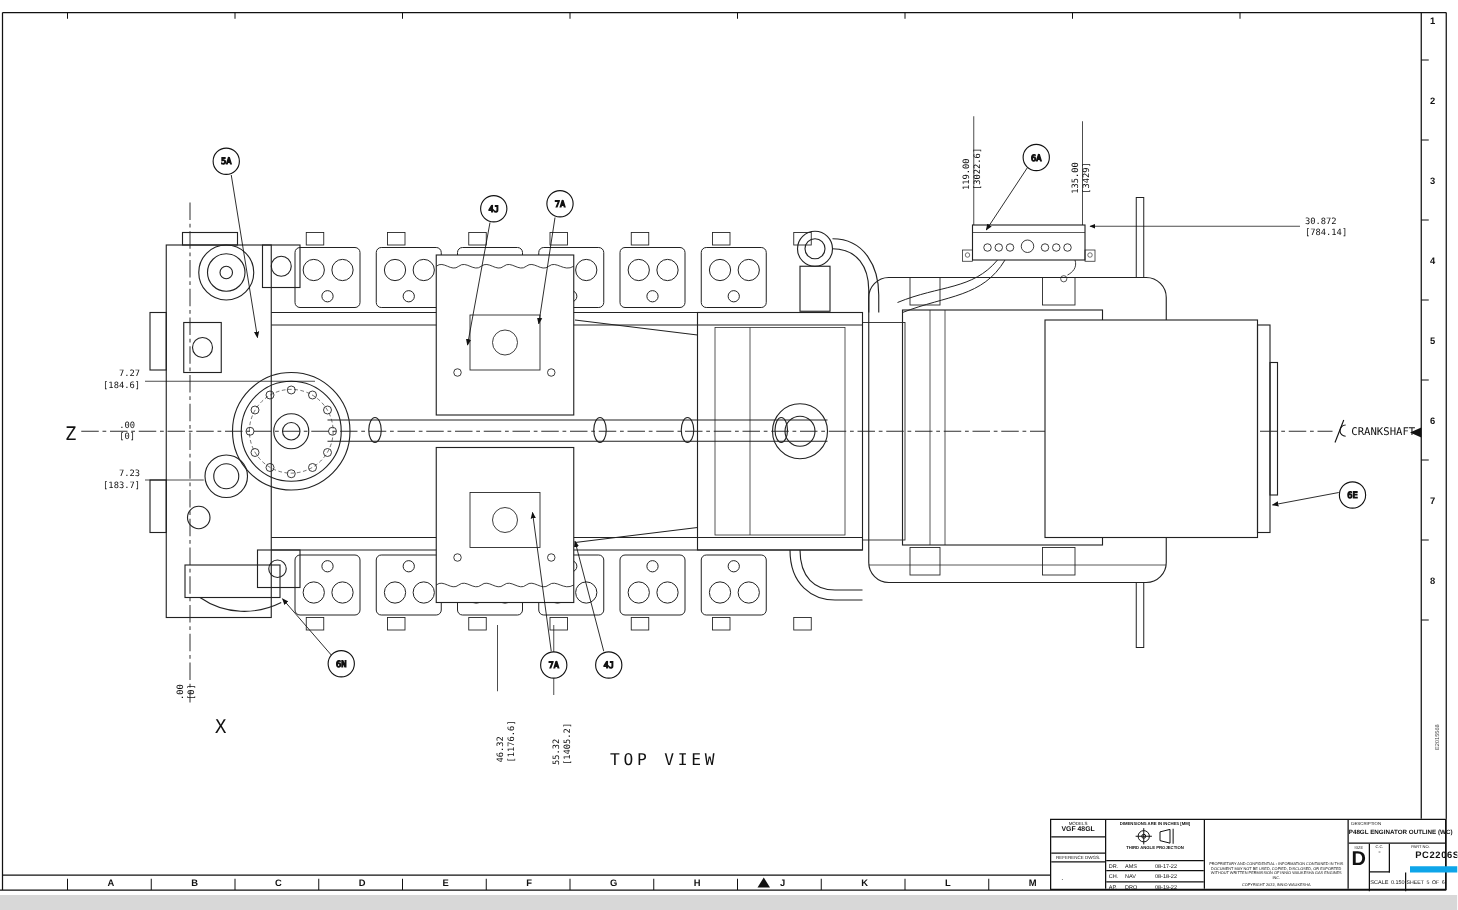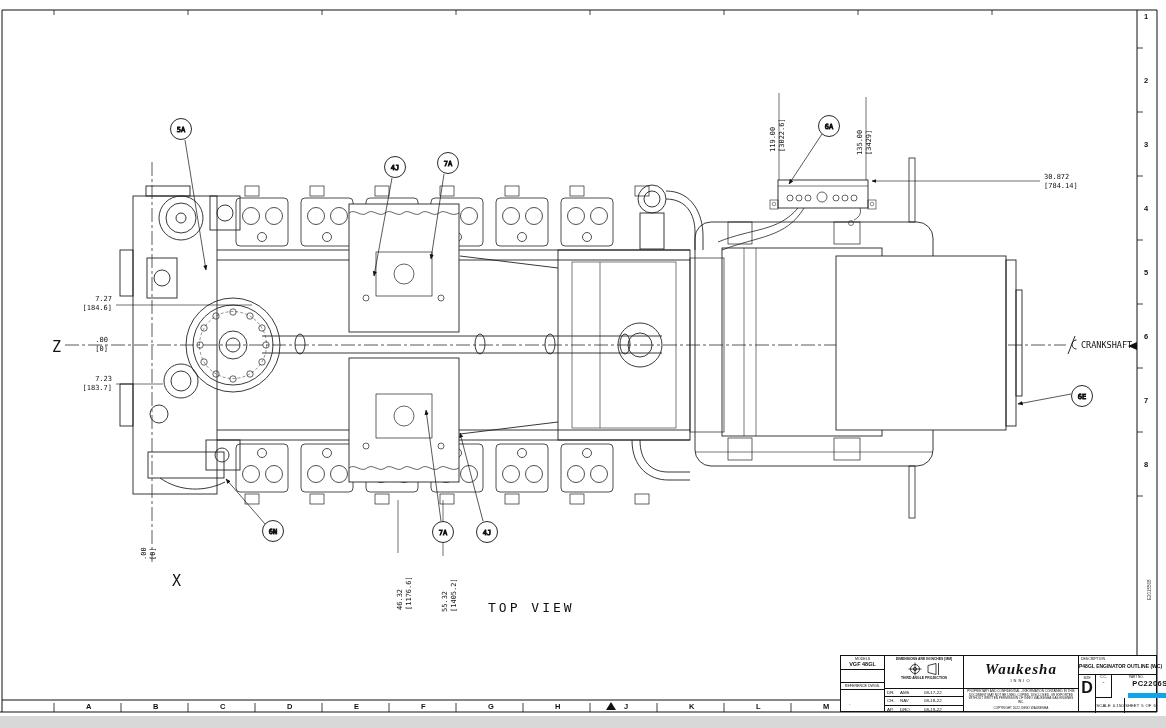--- a/index.html
+++ b/index.html
@@ -497,24 +497,20 @@
       </div>
       <div class="sigrow">
         <span class="sigrole">AP.</span>
         <span class="signame">DRO</span>
         <span class="sigdate">08-19-22</span>
       </div>
     </div>
   </div>
 
   <div class="abs c3">
-    <div class="abs c3top">
-      <div class="wk">Waukesha</div>
-      <div class="wk-sub">INNIO</div>
-    </div>
     <div class="abs c3bot">
       <div class="prop">PROPRIETARY AND CONFIDENTIAL - INFORMATION CONTAINED IN THIS DOCUMENT MAY NOT BE USED, COPIED, DISCLOSED, OR EXPORTED WITHOUT WRITTEN PERMISSION OF INNIO WAUKESHA GAS ENGINES INC.</div>
       <div class="copy">COPYRIGHT 2022, INNIO WAUKESHA</div>
     </div>
   </div>
 
   <div class="abs c4">
     <div class="abs r1">
       <div class="desc-h">DESCRIPTION</div>
       <div class="desc-v">P48GL ENGINATOR OUTLINE (WC)</div>

